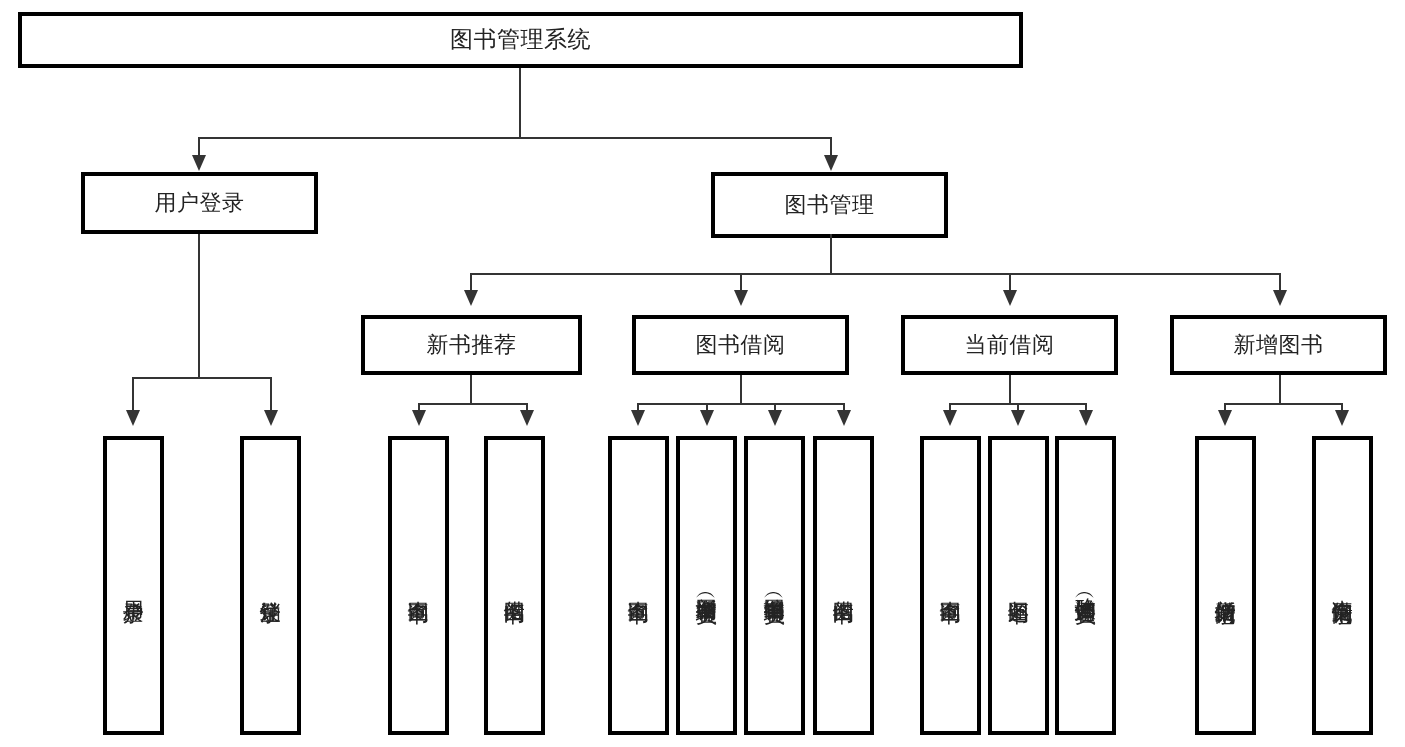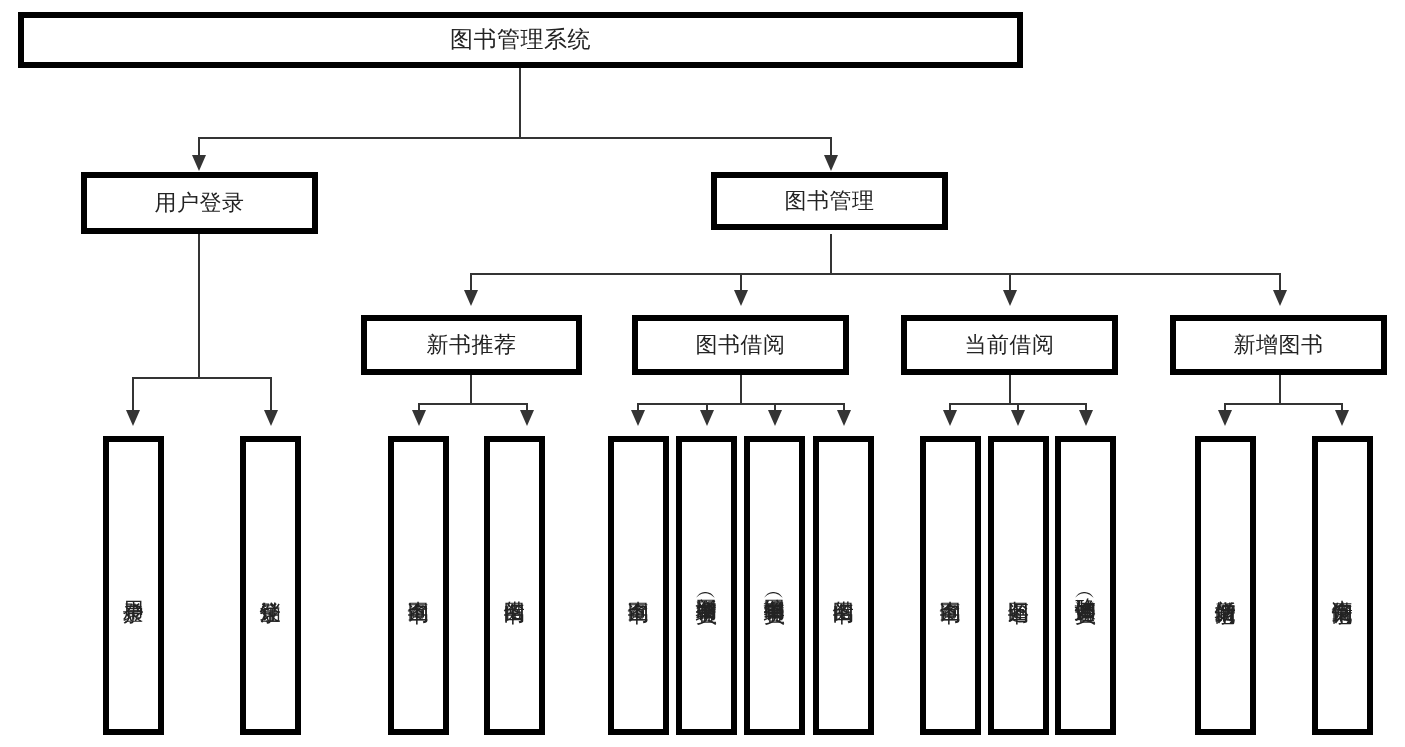--- a/index.html
+++ b/index.html
@@ -11,21 +11,21 @@
     position: relative;
     width: 1405px;
     height: 747px;
     background: #ffffff;
     font-family: "Liberation Sans", "DejaVu Sans", sans-serif;
     overflow: hidden;
   }
   .node {
     position: absolute;
     box-sizing: border-box;
-    border: 6px solid #000000;
+    border: 4px solid #000000;
     background: #ffffff;
     color: #232323;
     display: flex;
     align-items: center;
     justify-content: center;
     text-align: center;
   }
   .node-h {
     font-size: 22px;
     letter-spacing: 0.5px;
@@ -77,21 +77,21 @@
   <div class="edge edge-h" style="left:198px; top:137px; width:634px;"></div>
 
   <div class="edge edge-v" style="left:198px; top:137px; height:26px;"></div>
   <div class="arrow" style="left:192px; top:155px;"></div>
 
   <div class="edge edge-v" style="left:830px; top:137px; height:26px;"></div>
   <div class="arrow" style="left:824px; top:155px;"></div>
 
   <div class="node node-h" style="left:81px; top:172px; width:237px; height:62px;">用户登录</div>
 
-  <div class="node node-h" style="left:711px; top:172px; width:237px; height:58px;">图书管理</div>
+  <div class="node node-h" style="left:711px; top:172px; width:237px; height:66px;">图书管理</div>
 
   <div class="edge edge-v" style="left:198px; top:234px; height:144px;"></div>
   <div class="edge edge-h" style="left:132px; top:377px; width:138px;"></div>
   <div class="edge edge-v" style="left:132px; top:377px; height:40px;"></div>
   <div class="arrow" style="left:126px; top:410px;"></div>
   <div class="edge edge-v" style="left:270px; top:377px; height:40px;"></div>
   <div class="arrow" style="left:264px; top:410px;"></div>
 
   <div class="edge edge-v" style="left:830px; top:234px; height:40px;"></div>
   <div class="edge edge-h" style="left:470px; top:273px; width:811px;"></div>

